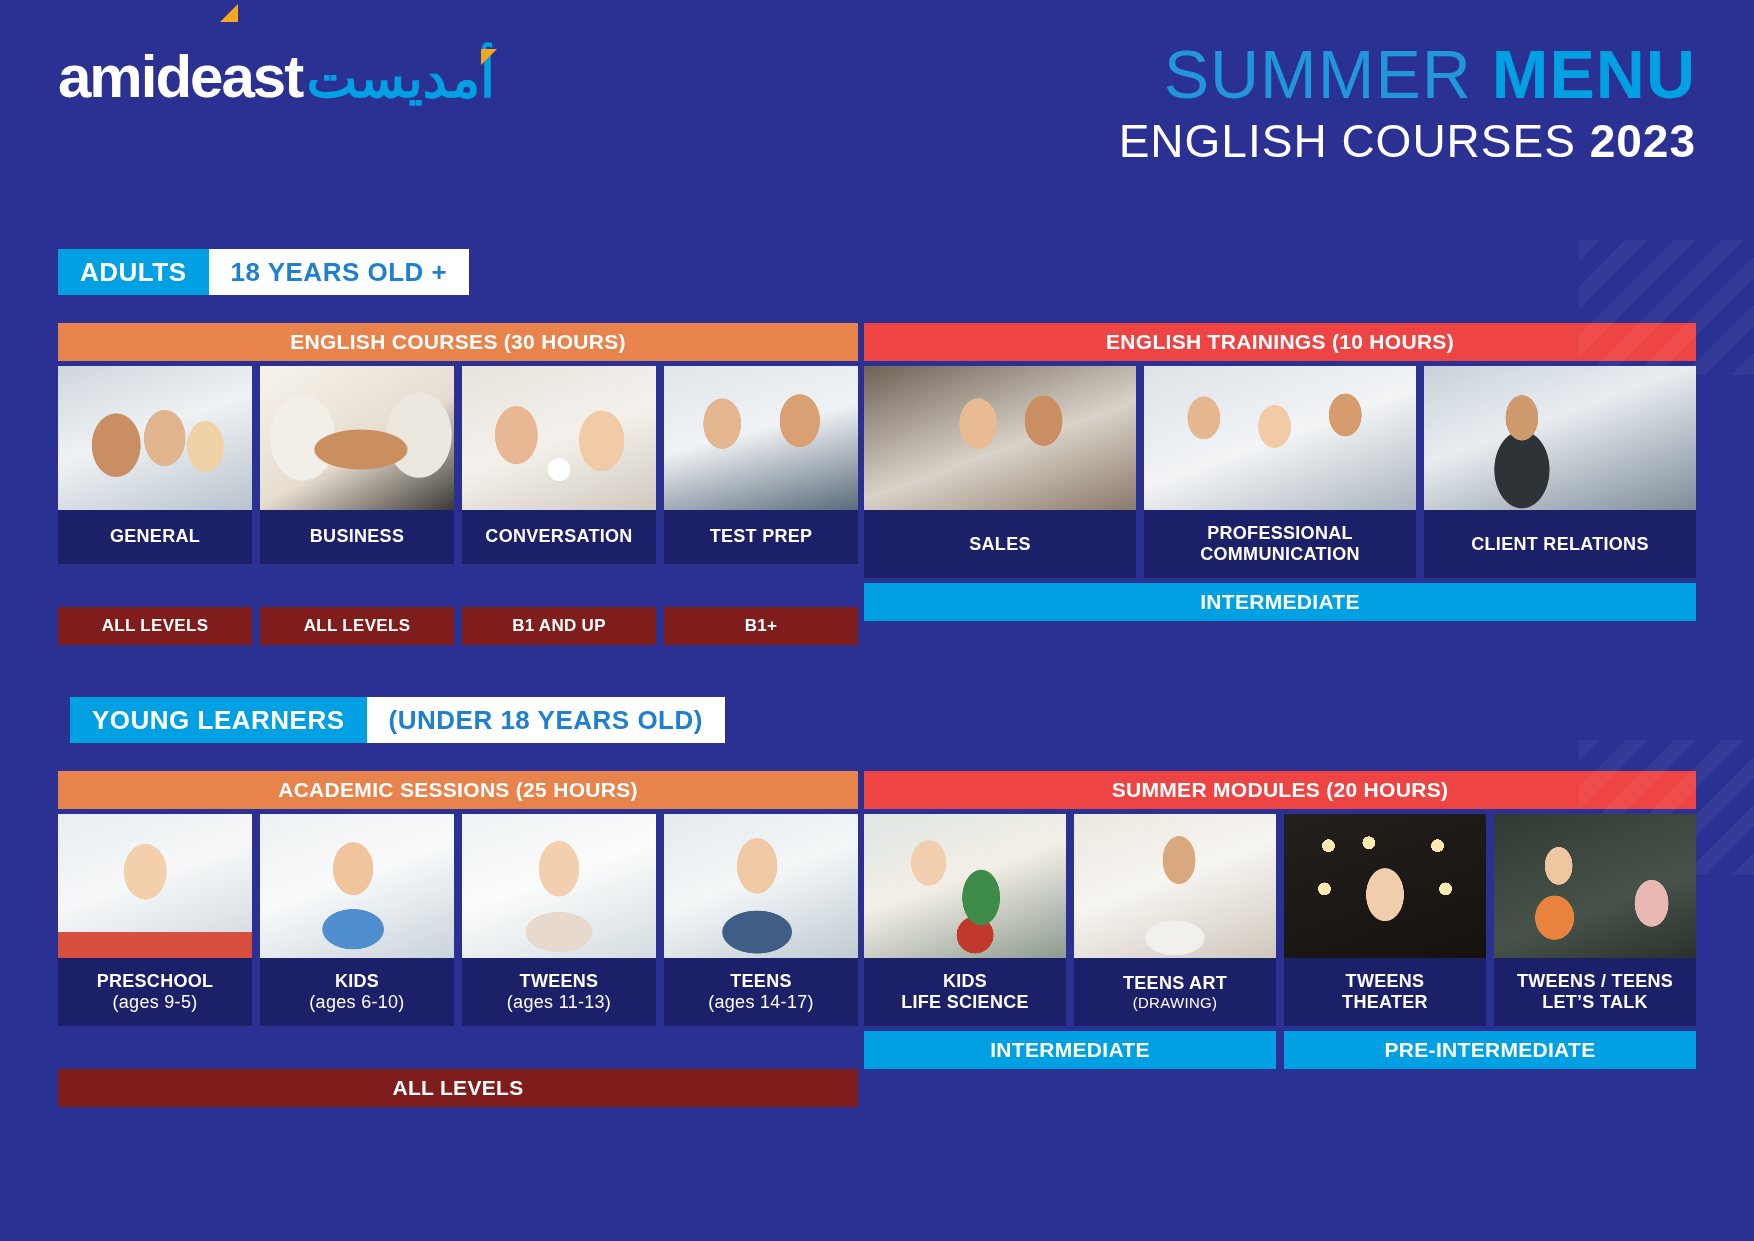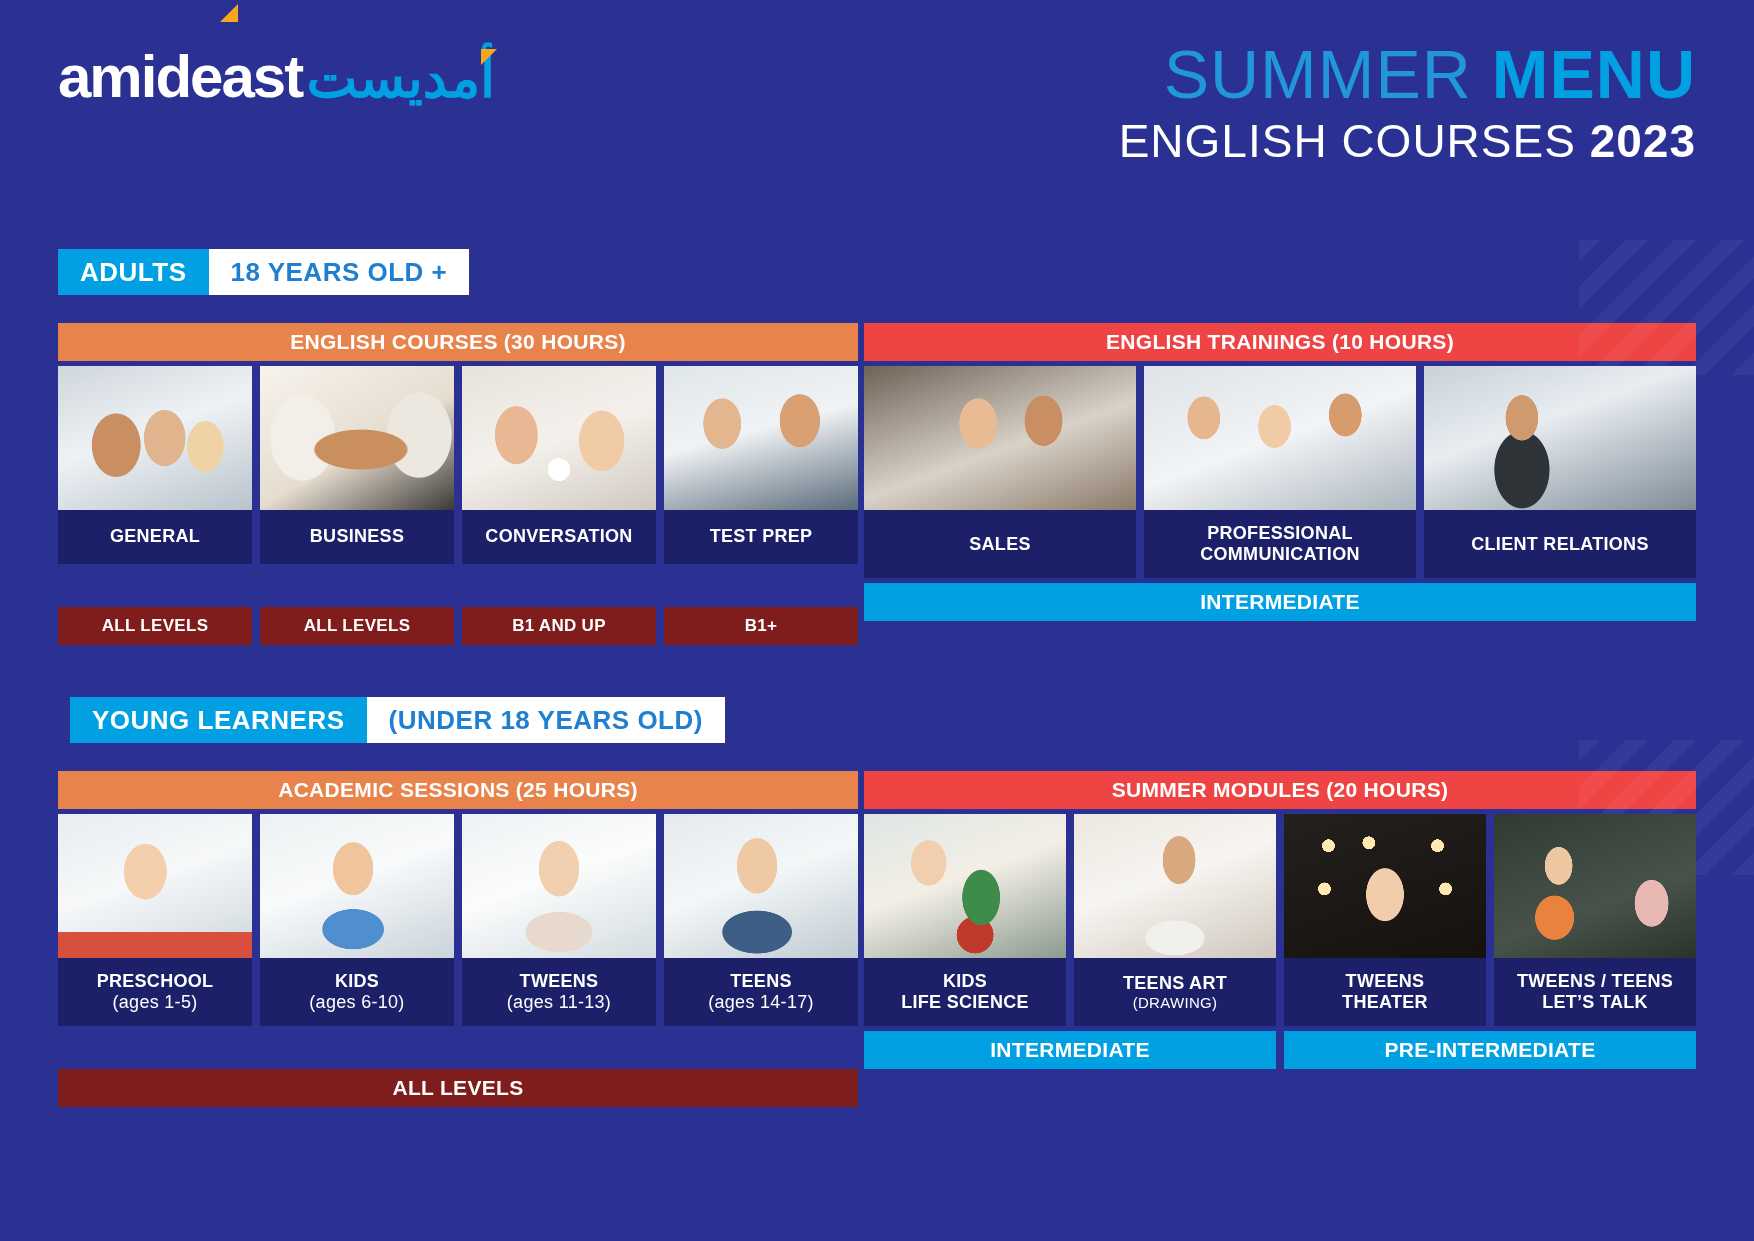--- a/index.html
+++ b/index.html
@@ -433,21 +433,21 @@
       </div><div class="section-row">
         <div class="panel panel-left">
           <div class="panel-header hdr-orange">ACADEMIC SESSIONS (25 HOURS)</div>
           <div class="cards">
             <div class="card">
               <div class="card-photo">
                 <div class="ph ph-preschool"></div>
               </div>
               <div class="card-name">
                 <div>PRESCHOOL</div>
-                <div class="sub">(ages 1-5)</div>
+                <div class="sub">(ages 9-5)</div>
               </div>
             </div>
             <div class="card">
               <div class="card-photo">
                 <div class="ph ph-kids"></div>
               </div>
               <div class="card-name">
                 <div>KIDS</div>
                 <div class="sub">(ages 6-10)</div>
               </div>

